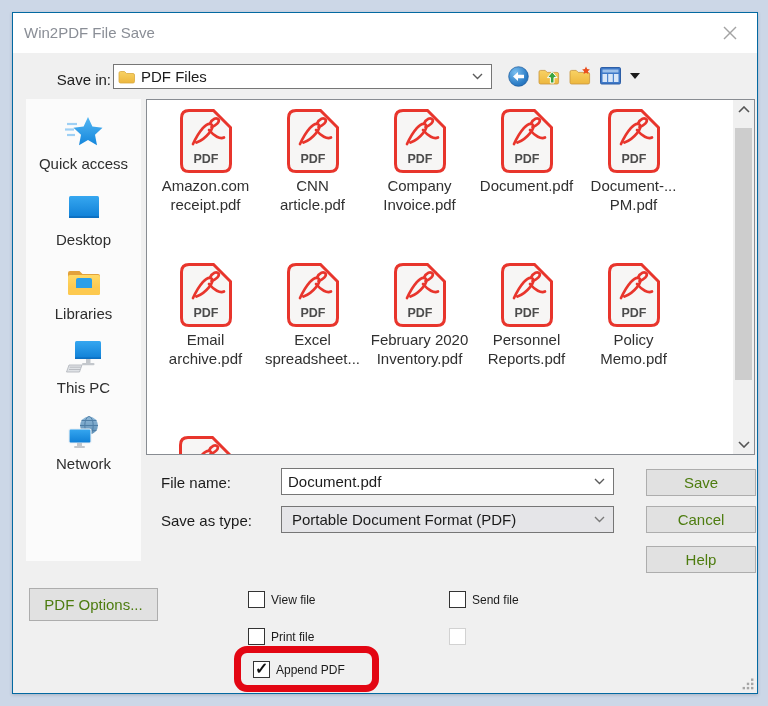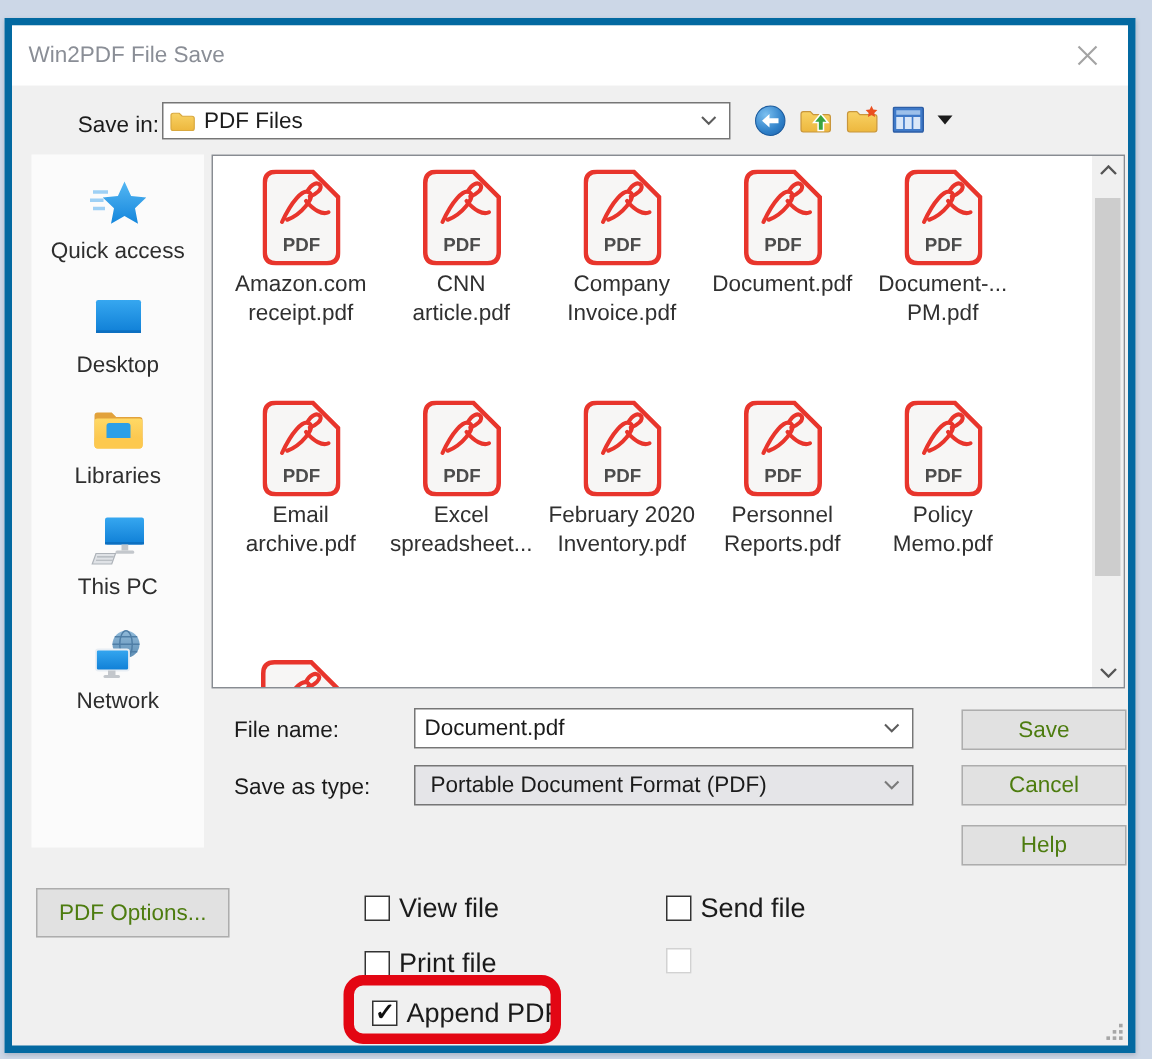--- a/index.html
+++ b/index.html
@@ -1,19 +1,19 @@
 <!DOCTYPE html>
 <html><head>
 <meta charset="utf-8">
 <style>
   html,body{margin:0;padding:0;}
   body{font-family:"Liberation Sans",sans-serif;-webkit-font-smoothing:antialiased;}
   .stage{position:relative;width:768px;height:706px;background:#ccd7e7;overflow:hidden;}
-  .dialog{position:absolute;left:3px;top:12px;width:744px;height:680px;background:#f0f0f0;
-          border:5px solid #0369a1;box-shadow:0 1px 3px rgba(60,70,90,.25);}
+  .dialog{position:absolute;left:12px;top:12px;width:744px;height:680px;background:#f0f0f0;
+          border:1px solid #0369a1;box-shadow:0 1px 3px rgba(60,70,90,.25);}
   .titlebar{position:absolute;left:0;top:0;width:100%;height:40px;background:#ffffff;}
   .title{position:absolute;left:11px;top:0;line-height:40px;font-size:15px;color:#8a8e96;}
   .close-btn{position:absolute;right:6px;top:0;width:42px;height:40px;display:flex;align-items:center;justify-content:center;cursor:default;}
 
   .lbl{position:absolute;font-size:15px;color:#1b1b1b;}
 
   
   .save-in-label{left:16px;top:58px;width:82px;text-align:right;}
   .combo{position:absolute;background:#fff;border:1px solid #767676;display:flex;align-items:center;box-sizing:border-box;}
   .save-in-combo{left:100px;top:51px;width:379px;height:25px;padding-left:4px;}
@@ -52,21 +52,21 @@
   .btn{position:absolute;background:#e1e1e1;border:1px solid #adadad;box-sizing:border-box;font-size:15px;color:#4d7c0f;display:flex;align-items:center;justify-content:center;cursor:default;}
   .btn-save{left:633px;top:456px;width:110px;height:27px;}
   .btn-cancel{left:633px;top:493px;width:110px;height:27px;}
   .btn-help{left:633px;top:533px;width:110px;height:27px;}
   .btn-pdfopt{left:16px;top:575px;width:129px;height:33px;}
 
   
   .cb{position:absolute;display:flex;align-items:center;gap:6px;cursor:default;}
   .cb-box{width:17px;height:17px;background:#fff;border:1px solid #333;box-sizing:border-box;position:relative;flex:0 0 auto;}
   .cb-box.checked::after{content:"✓";position:absolute;left:1px;top:-3px;font-size:16px;font-weight:bold;color:#111;}
-  .cb-text{font-size:18px;color:#1b1b1b;white-space:nowrap;}
+  .cb-text{font-size:12px;color:#1b1b1b;white-space:nowrap;}
   .cb.disabled .cb-box{border-color:#d2d2d2;}
   .cb.disabled .cb-text{color:#a8a8a8;}
   .cb-view{left:235px;top:578px;}
   .cb-send{left:436px;top:578px;}
   .cb-print{left:235px;top:615px;}
   .cb-delete{left:436px;top:615px;}
   .cb-append{left:240px;top:648px;}
 
   .highlight-ring{position:absolute;left:221px;top:633px;width:145px;height:46px;border:7px solid #e30613;border-radius:13px;box-sizing:border-box;pointer-events:none;}
   .resize-grip{position:absolute;right:3px;bottom:3px;}

